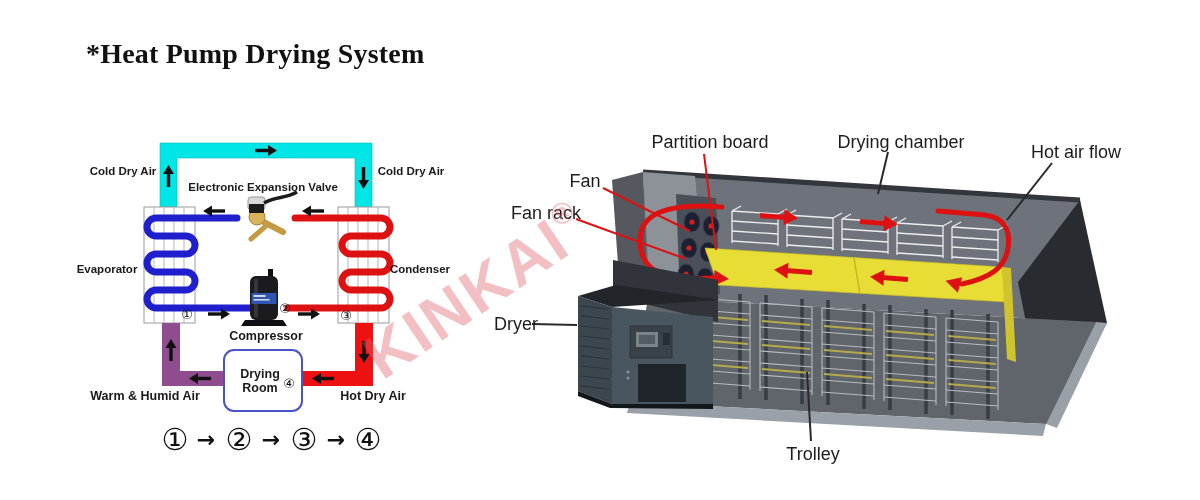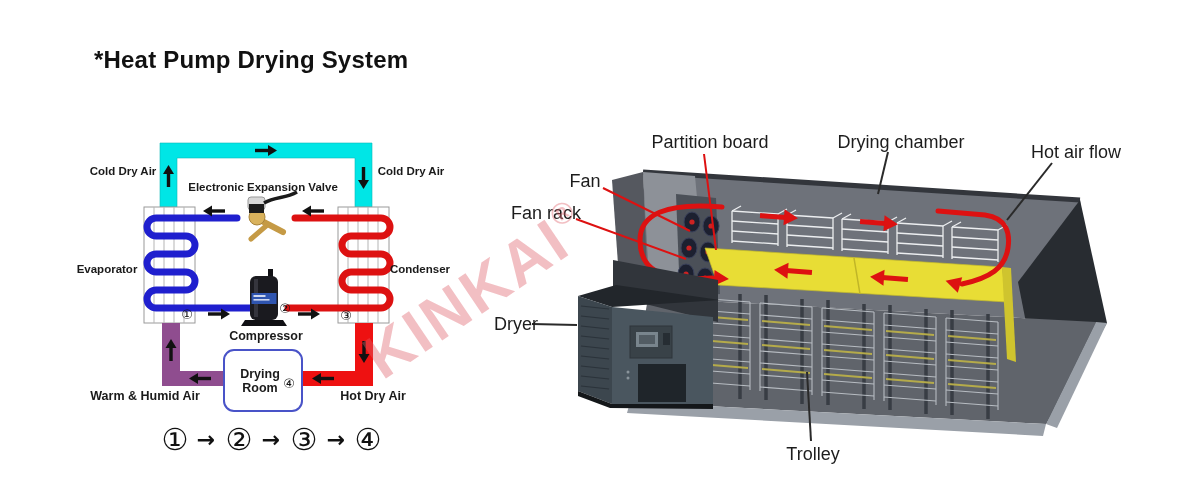--- a/index.html
+++ b/index.html
@@ -1,22 +1,22 @@
 <!DOCTYPE html>
 <html><head>
 <meta charset="utf-8">
 <style>
   html,body{margin:0;padding:0;}
   body{
     width:1200px;height:500px;position:relative;background:#ffffff;
     font-family:"Liberation Sans", sans-serif;overflow:hidden;
   }
   .page-title{
-    position:absolute;left:78px;top:30px;margin:16px;
-    font-size:24px;font-weight:700;color:#111;letter-spacing:0.2px;
+    position:absolute;left:78px;top:30px;margin:8px;
+    font-size:28px;font-weight:700;color:#111;letter-spacing:0.2px;font-family:Liberation Serif, serif;
   }
   .schematic-svg{position:absolute;left:60px;top:125px;}
   .illustration-svg{position:absolute;left:480px;top:110px;}
   .watermark{
     position:absolute;left:388px;top:310px;z-index:3;pointer-events:none;
     font-size:62px;font-weight:800;letter-spacing:3px;line-height:62px;
     color:rgba(222,96,105,0.40);
     transform:rotate(-34deg);transform-origin:left bottom;white-space:nowrap;
   }
   .watermark .reg{font-size:30px;vertical-align:28px;font-weight:700;}

